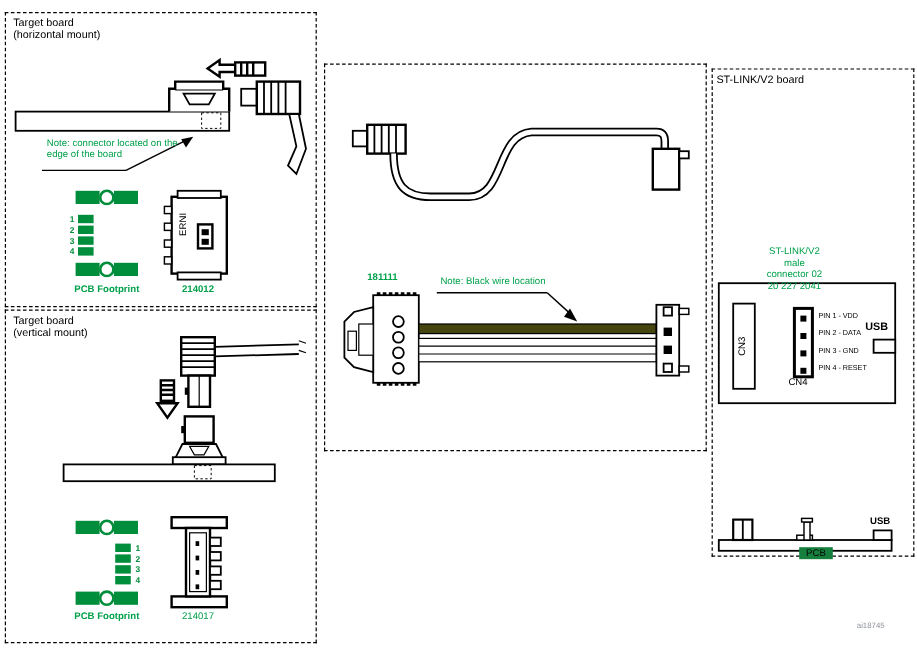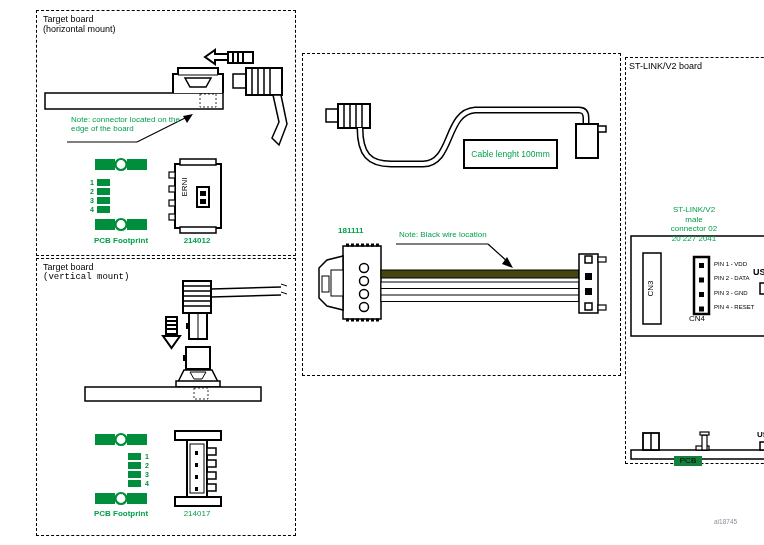--- a/index.html
+++ b/index.html
@@ -1,18 +1,18 @@
 <!DOCTYPE html>
 <html><head>
 <meta charset="utf-8">
 <style>
   html,body{margin:0;padding:0;background:#fff;}
   #stage{position:relative;width:764px;height:545px;background:#fff;overflow:hidden;
          font-family:"Liberation Sans",sans-serif;}
-  .box{position:absolute;border:1px dashed #000;background:#fff;margin-left:32px;}
+  .box{position:absolute;border:1px dashed #000;background:#fff;}
   .t{position:absolute;white-space:nowrap;color:#000;font-size:9px;line-height:10px;}
   .g{color:#00a14b;text-align:center;}
   .ctr{text-align:center;white-space:normal;}
   svg{position:absolute;left:0;top:0;}
   svg text.pinnum{font:700 7px "Liberation Sans",sans-serif;fill:#008d3c;}
   .pinlbl{font-size:6px;line-height:7px;}
   .usb{font-weight:700;}
   .wm{position:absolute;left:714px;top:518px;font-size:6.5px;color:#8a8f98;}
 </style>
 </head>
@@ -165,21 +165,21 @@
         <rect x="158" y="204" width="3" height="4" fill="#000"></rect>
         <rect x="158" y="216" width="3" height="4" fill="#000"></rect>
         <rect x="158" y="228" width="3" height="4" fill="#000"></rect>
         <rect x="170" y="189" width="9" height="7" fill="#fff" stroke="#000" stroke-width="1.5"></rect>
         <rect x="170" y="201" width="9" height="7" fill="#fff" stroke="#000" stroke-width="1.5"></rect>
         <rect x="170" y="213" width="9" height="7" fill="#fff" stroke="#000" stroke-width="1.5"></rect>
         <rect x="170" y="225" width="9" height="7" fill="#fff" stroke="#000" stroke-width="1.5"></rect>
       </g>
     </svg>
     <div class="t" style="left:6px;top:3px;">Target board</div>
-    <div class="t" style="left:6px;top:13px;font-family:Liberation Mono, monospace;">(vertical mount)</div>
+    <div class="t" style="left:6px;top:13px;">(vertical mount)</div>
     <div class="t g ctr" style="left:50px;top:250px;width:68px;font-size:8px;font-weight:700;">PCB Footprint</div>
     <div class="t g ctr" style="left:132px;top:250px;width:56px;font-size:8px;font-weight:400;">214017</div>
   </div>
 
   <div class="box" style="left:270px;top:53px;width:317px;height:321px;">
     <svg width="317" height="321" viewBox="0 0 317 321">
 
       <g>
         <rect x="23" y="55" width="12" height="13" fill="#fff" stroke="#000" stroke-width="1.5"></rect>
         <rect x="35" y="50" width="32" height="24" fill="#fff" stroke="#000" stroke-width="2"></rect>
@@ -216,21 +216,20 @@
         <line x1="78" y1="241" x2="276" y2="241" stroke="#000" stroke-width="1"></line>
         <rect x="276" y="200" width="19" height="59" fill="#fff" stroke="#000" stroke-width="1.5"></rect>
         <rect x="282" y="202" width="7" height="7" fill="#fff" stroke="#000" stroke-width="1.5"></rect>
         <rect x="282" y="219" width="7" height="7" fill="#000"></rect>
         <rect x="282" y="234" width="7" height="7" fill="#000"></rect>
         <rect x="282" y="249" width="7" height="7" fill="#fff" stroke="#000" stroke-width="1.5"></rect>
         <rect x="295" y="203" width="8" height="5" fill="#fff" stroke="#000" stroke-width="1.2"></rect>
         <rect x="295" y="251" width="8" height="5" fill="#fff" stroke="#000" stroke-width="1.2"></rect>
       </g>
     </svg>
-    <div class="t ctr" style="left:160px;top:85px;width:91px;height:26px;border:2px solid #000;font-size:8.5px;line-height:26px;color:#00a14b;">Cable lenght 100mm</div>
     <div class="t g" style="left:35px;top:172px;font-size:8px;font-weight:700;">181111</div>
     <div class="t g" style="left:96px;top:176px;font-size:8px;">Note: Black wire location</div>
   </div>
 
   <div class="box" style="left:593px;top:57px;width:167px;height:405px;">
     <svg width="167" height="405" viewBox="0 0 167 405">
 
       <g>
         <rect x="5" y="178" width="147" height="100" fill="#fff" stroke="#000" stroke-width="1.5"></rect>
         <rect x="17" y="195" width="18" height="71" fill="#fff" stroke="#000" stroke-width="1.5"></rect>
@@ -260,17 +259,17 @@
       <div>20 227 2041</div>
     </div>
     <div class="t" style="left:6px;top:224px;width:40px;height:13px;text-align:center;font-size:8px;transform:rotate(-90deg);">CN3</div>
     <div class="t" style="left:63px;top:256px;font-size:8px;">CN4</div>
     <div class="t pinlbl" style="left:88px;top:203px;">PIN 1 - VDD</div>
     <div class="t pinlbl" style="left:88px;top:217px;">PIN 2 - DATA</div>
     <div class="t pinlbl" style="left:88px;top:232px;">PIN 3 - GND</div>
     <div class="t pinlbl" style="left:88px;top:246px;">PIN 4 - RESET</div>
     <div class="t usb" style="left:127px;top:209px;font-size:9px;">USB</div>
     <div class="t usb" style="left:131px;top:372px;font-size:8px;">USB</div>
-    <div class="t ctr" style="left:48px;top:398px;width:28px;font-size:8px;background:#15803d;">PCB</div>
+    <div class="t ctr" style="left:72px;top:398px;width:28px;font-size:8px;background:#15803d;">PCB</div>
   </div>
 
   <div class="wm">ai18745</div>
 </div>
 
 </body></html>

